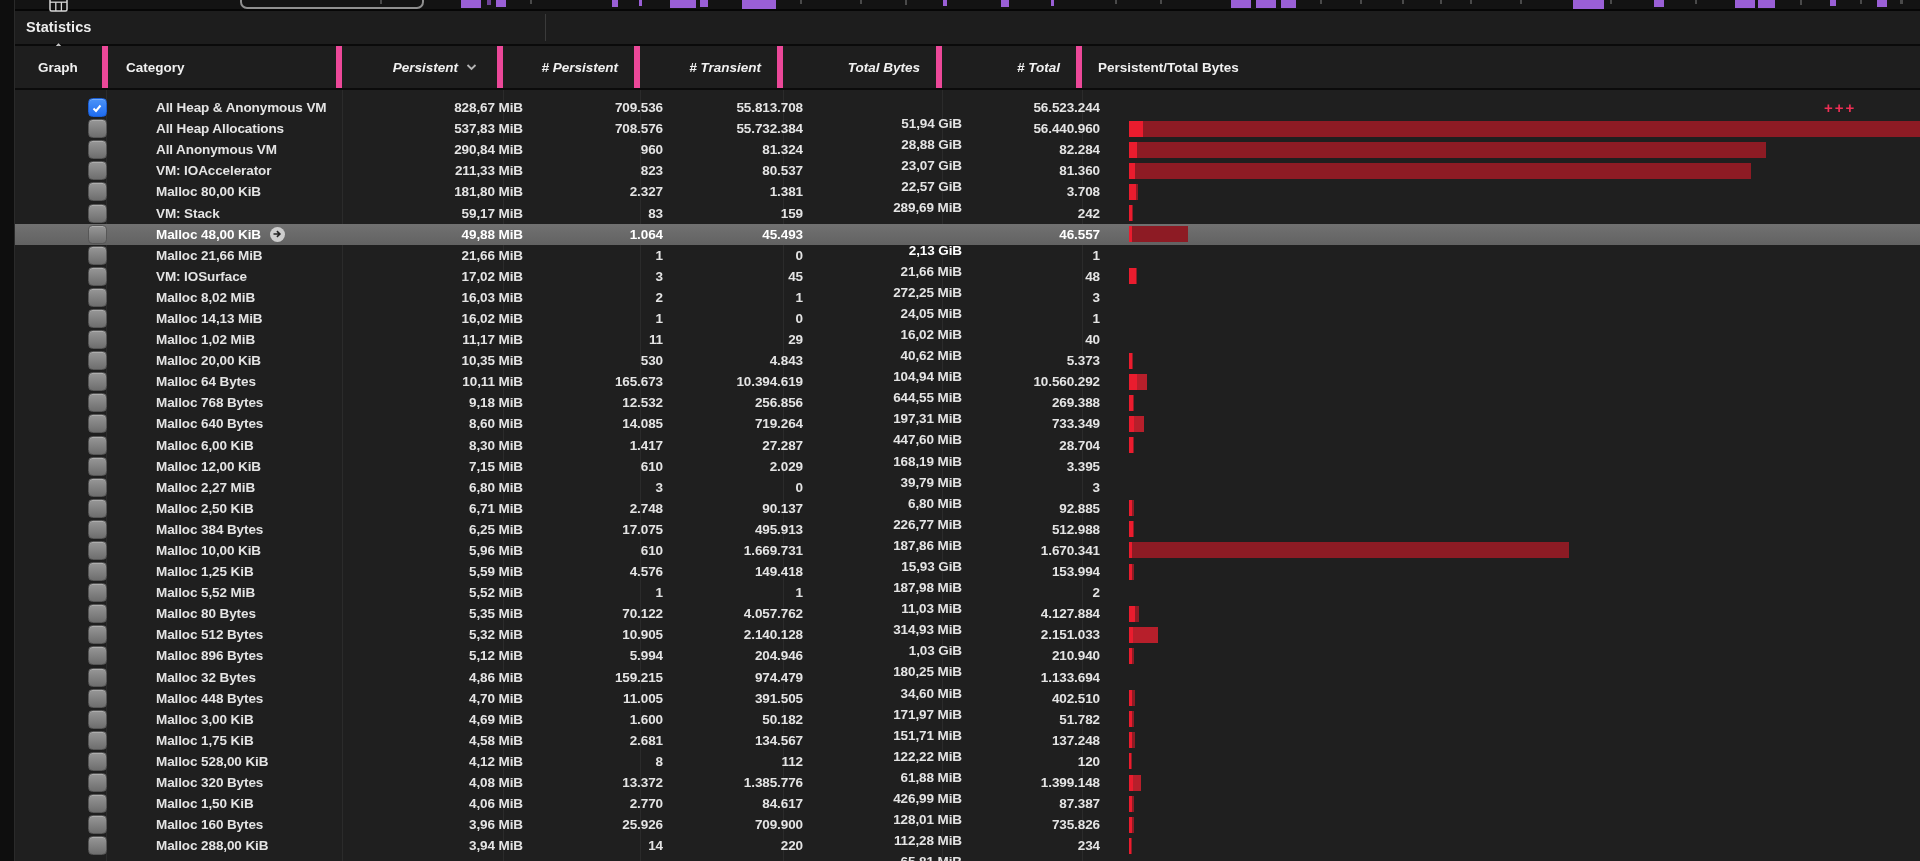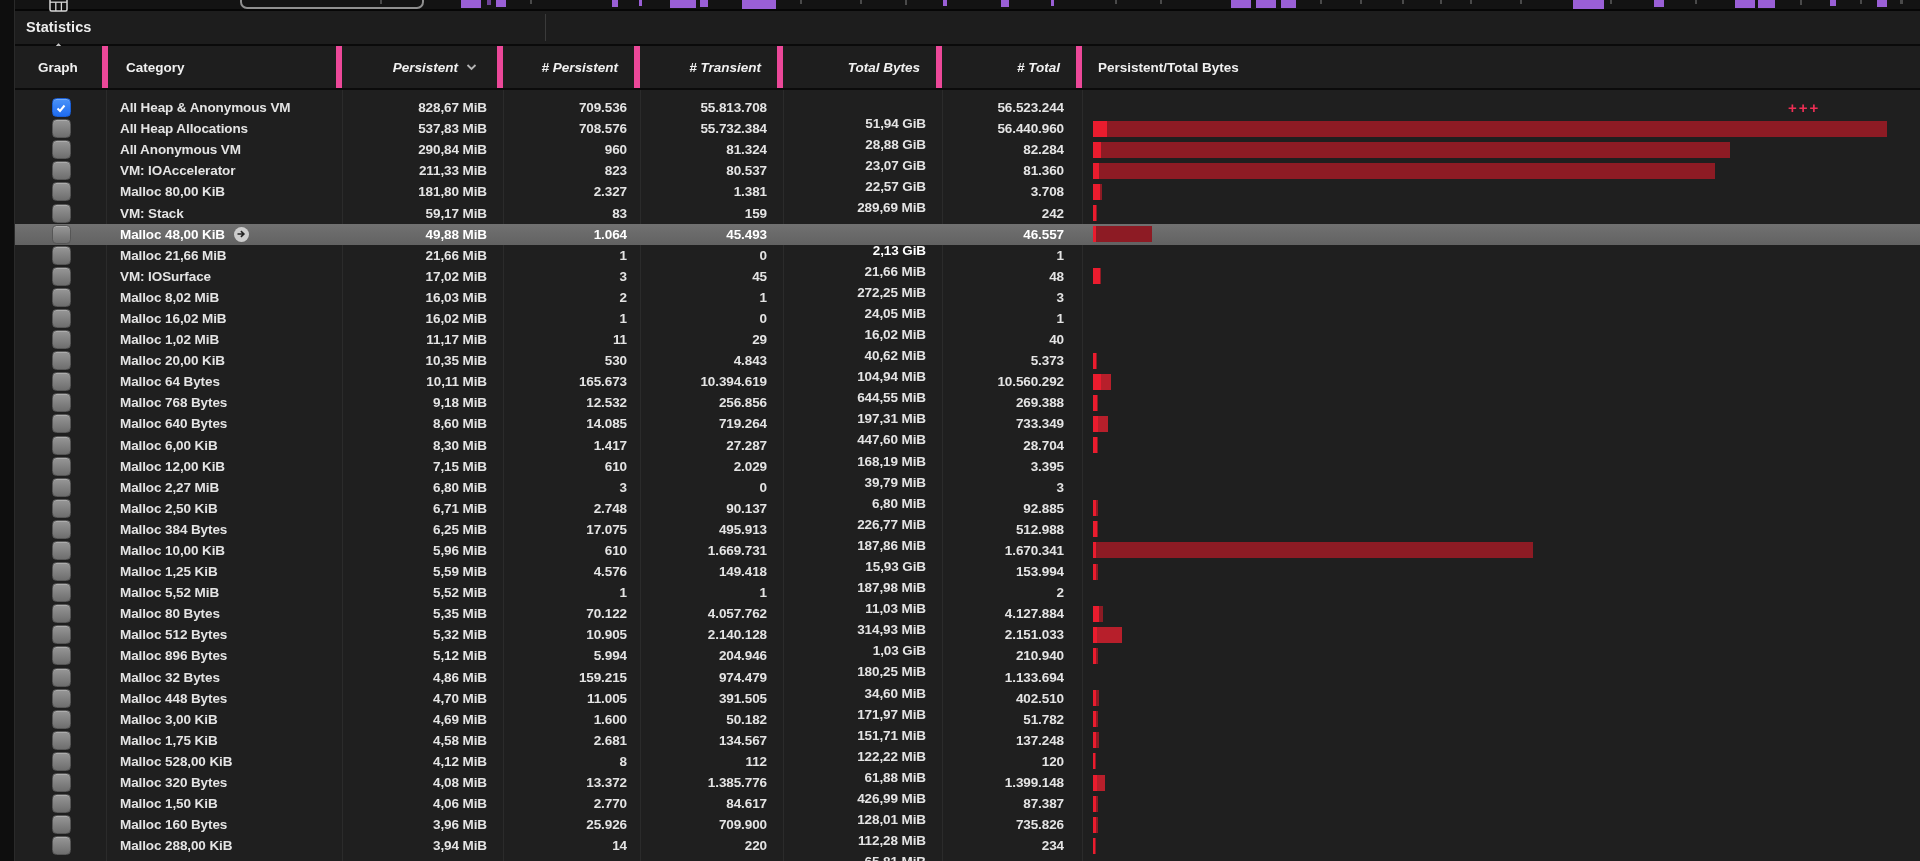--- a/index.html
+++ b/index.html
@@ -23,21 +23,21 @@
   .thead{position:absolute;left:14px;top:46px;width:1906px;height:42px;display:flex;
          background:#1e1e1e;border-bottom:2px solid #0b0b0b;align-items:center;
          font-size:13.5px;font-weight:700;color:#f0f0f0;}
   .th{height:100%;display:flex;align-items:center;box-sizing:border-box;border-right:6px solid #ec4899;}
   .th:last-child{border-right:none;}
   .th.num{justify-content:flex-end;padding-right:16px;font-style:italic;}
   .rows{position:absolute;left:14px;top:90px;width:1906px;padding-top:7px;}
   .col-seps{position:absolute;left:0;top:90px;width:1920px;height:771px;pointer-events:none;}
   .col-sep{position:absolute;top:0;width:1px;height:100%;background:rgba(255,255,255,0.055);}
   .row{position:relative;display:flex;height:21.1px;align-items:center;
-       font-size:13.5px;font-weight:700;color:#e4e4e4;letter-spacing:-.1px;}
+       font-size:13.5px;font-weight:700;color:#e4e4e4;letter-spacing:-.1px;padding-left:36px;}
   .row.selected{background:linear-gradient(#717171,#626262);color:#fff;}
   .cell{box-sizing:border-box;height:100%;display:flex;align-items:center;}
   .c-graph{width:94px;justify-content:center;}
   .c-cat{width:234px;padding-left:12px;}
   .c-num{justify-content:flex-end;padding-right:16px;}
   .c-persistent{width:161px;}
   .c-npersistent{width:137px;padding-right:13px;}
   .c-ntransient{width:143px;}
   .c-total{width:159px;margin-top:32px;}
   .c-ntotal{width:140px;padding-right:18px;}
@@ -368,21 +368,21 @@
         <div class="cell c-num c-ntransient">1</div>
         <div class="cell c-num c-total">24,05 MiB</div>
         <div class="cell c-num c-ntotal">3</div>
         <div class="cell c-bars"></div>
       </div>
       <div class="row">
         <div class="cell c-graph">
           <div class="checkbox"></div>
         </div>
         <div class="cell c-cat">
-          <span>Malloc 16,02 MiB</span>
+          <span>Malloc 14,13 MiB</span>
         </div>
         <div class="cell c-num c-persistent">16,02 MiB</div>
         <div class="cell c-num c-npersistent">1</div>
         <div class="cell c-num c-ntransient">0</div>
         <div class="cell c-num c-total">16,02 MiB</div>
         <div class="cell c-num c-ntotal">1</div>
         <div class="cell c-bars"></div>
       </div>
       <div class="row">
         <div class="cell c-graph">

